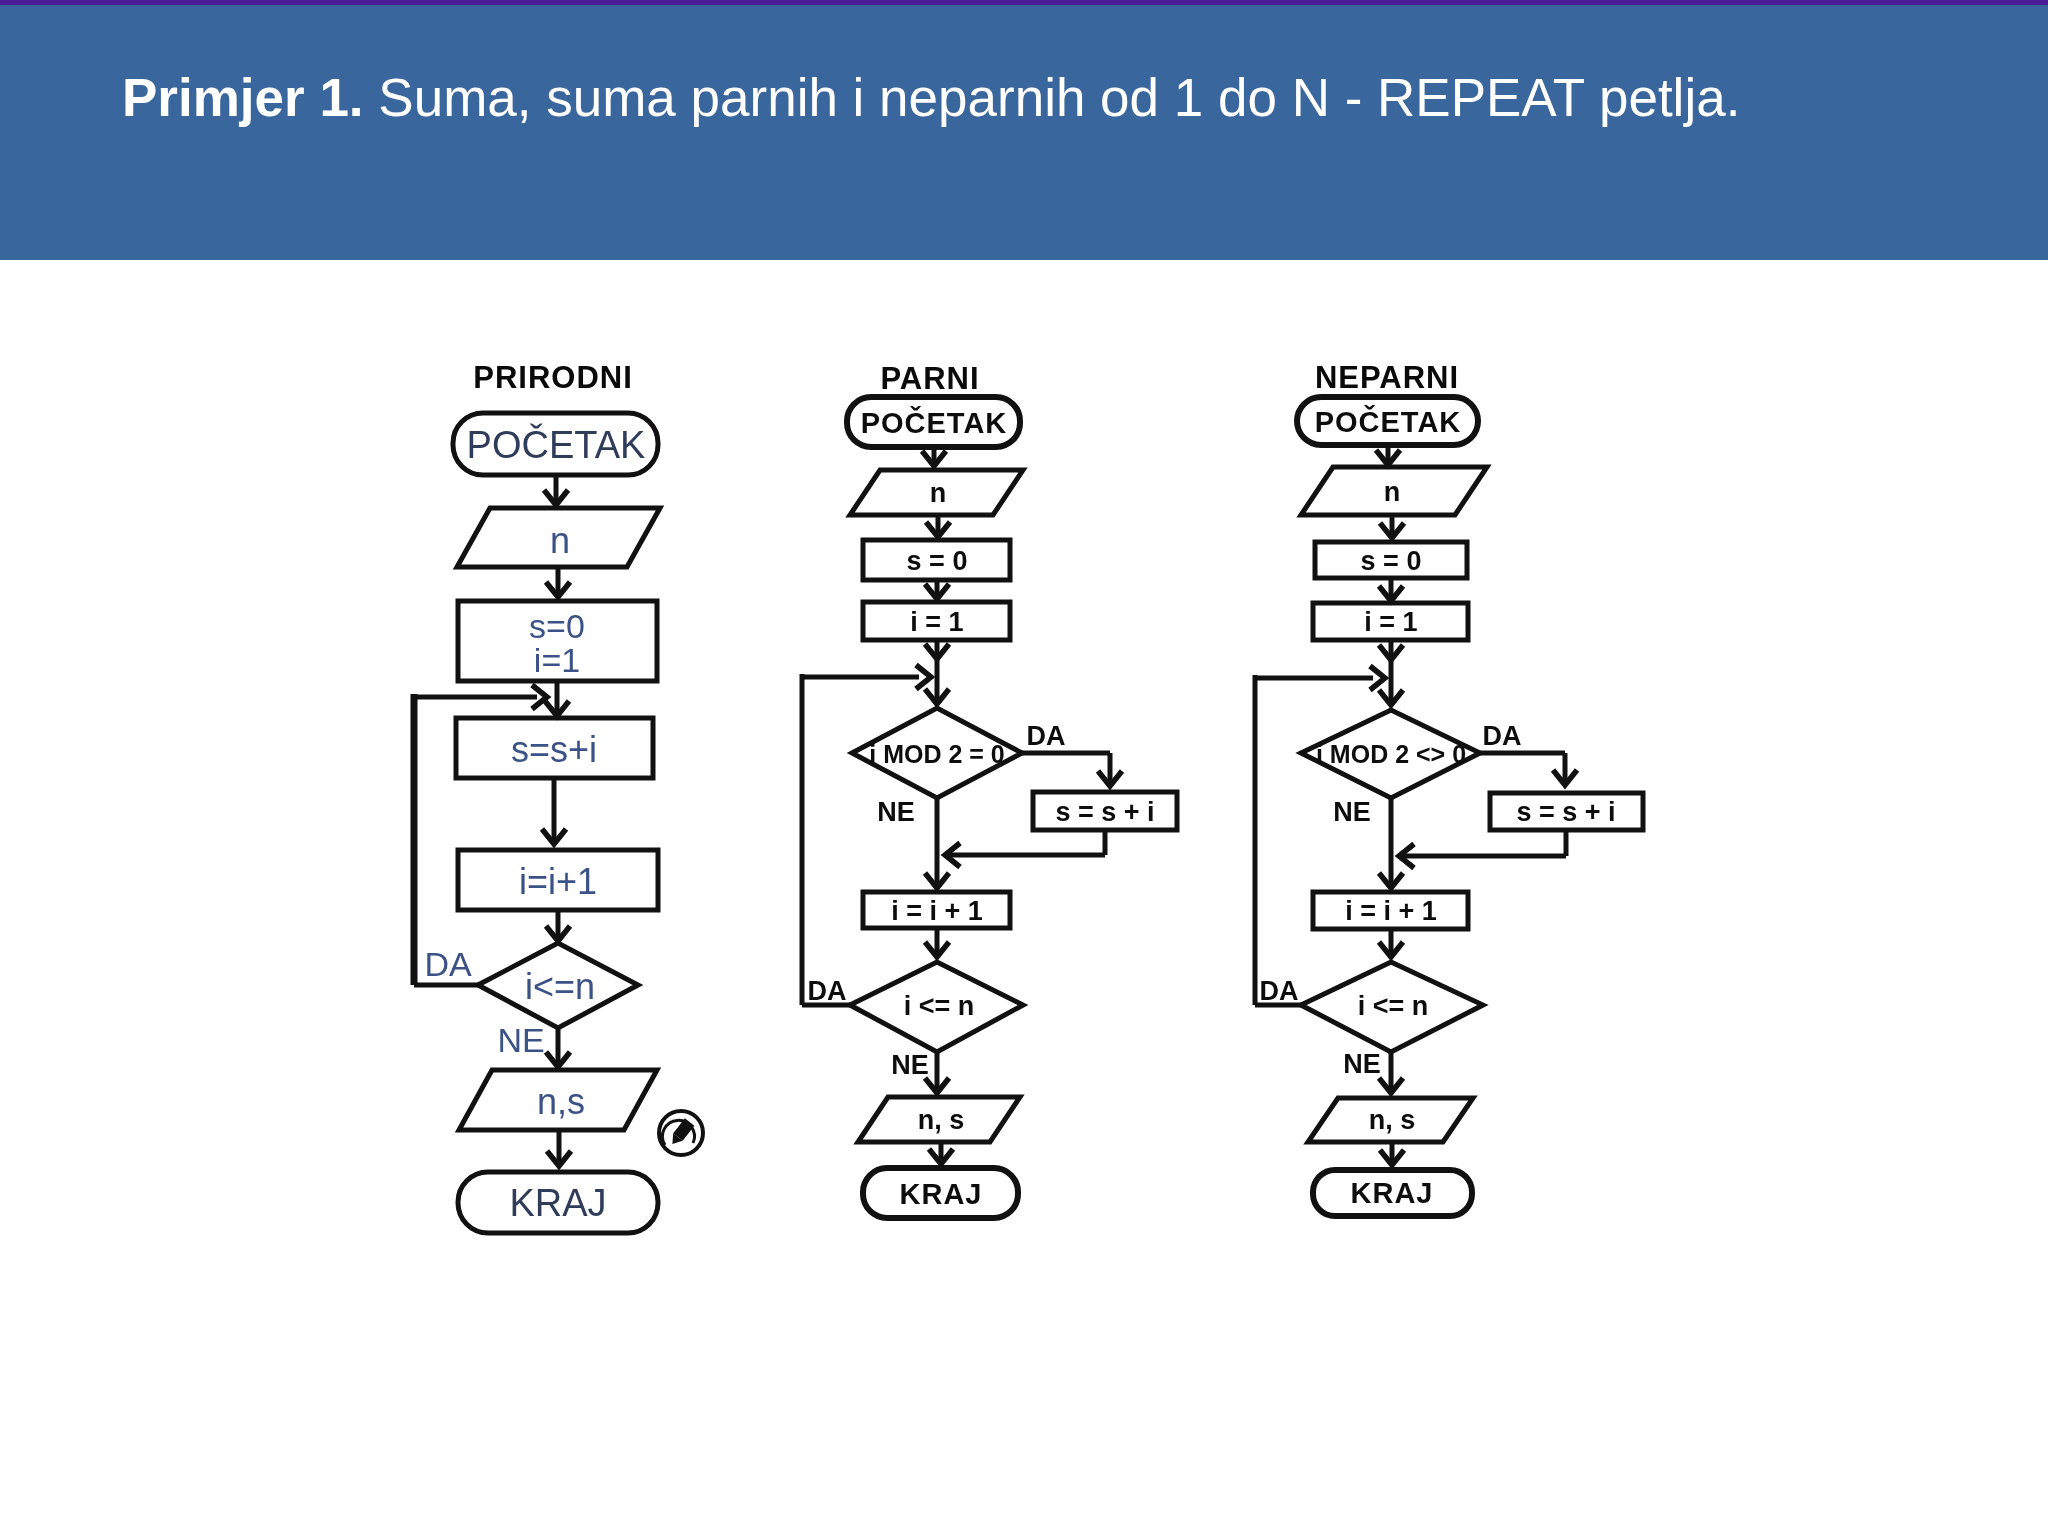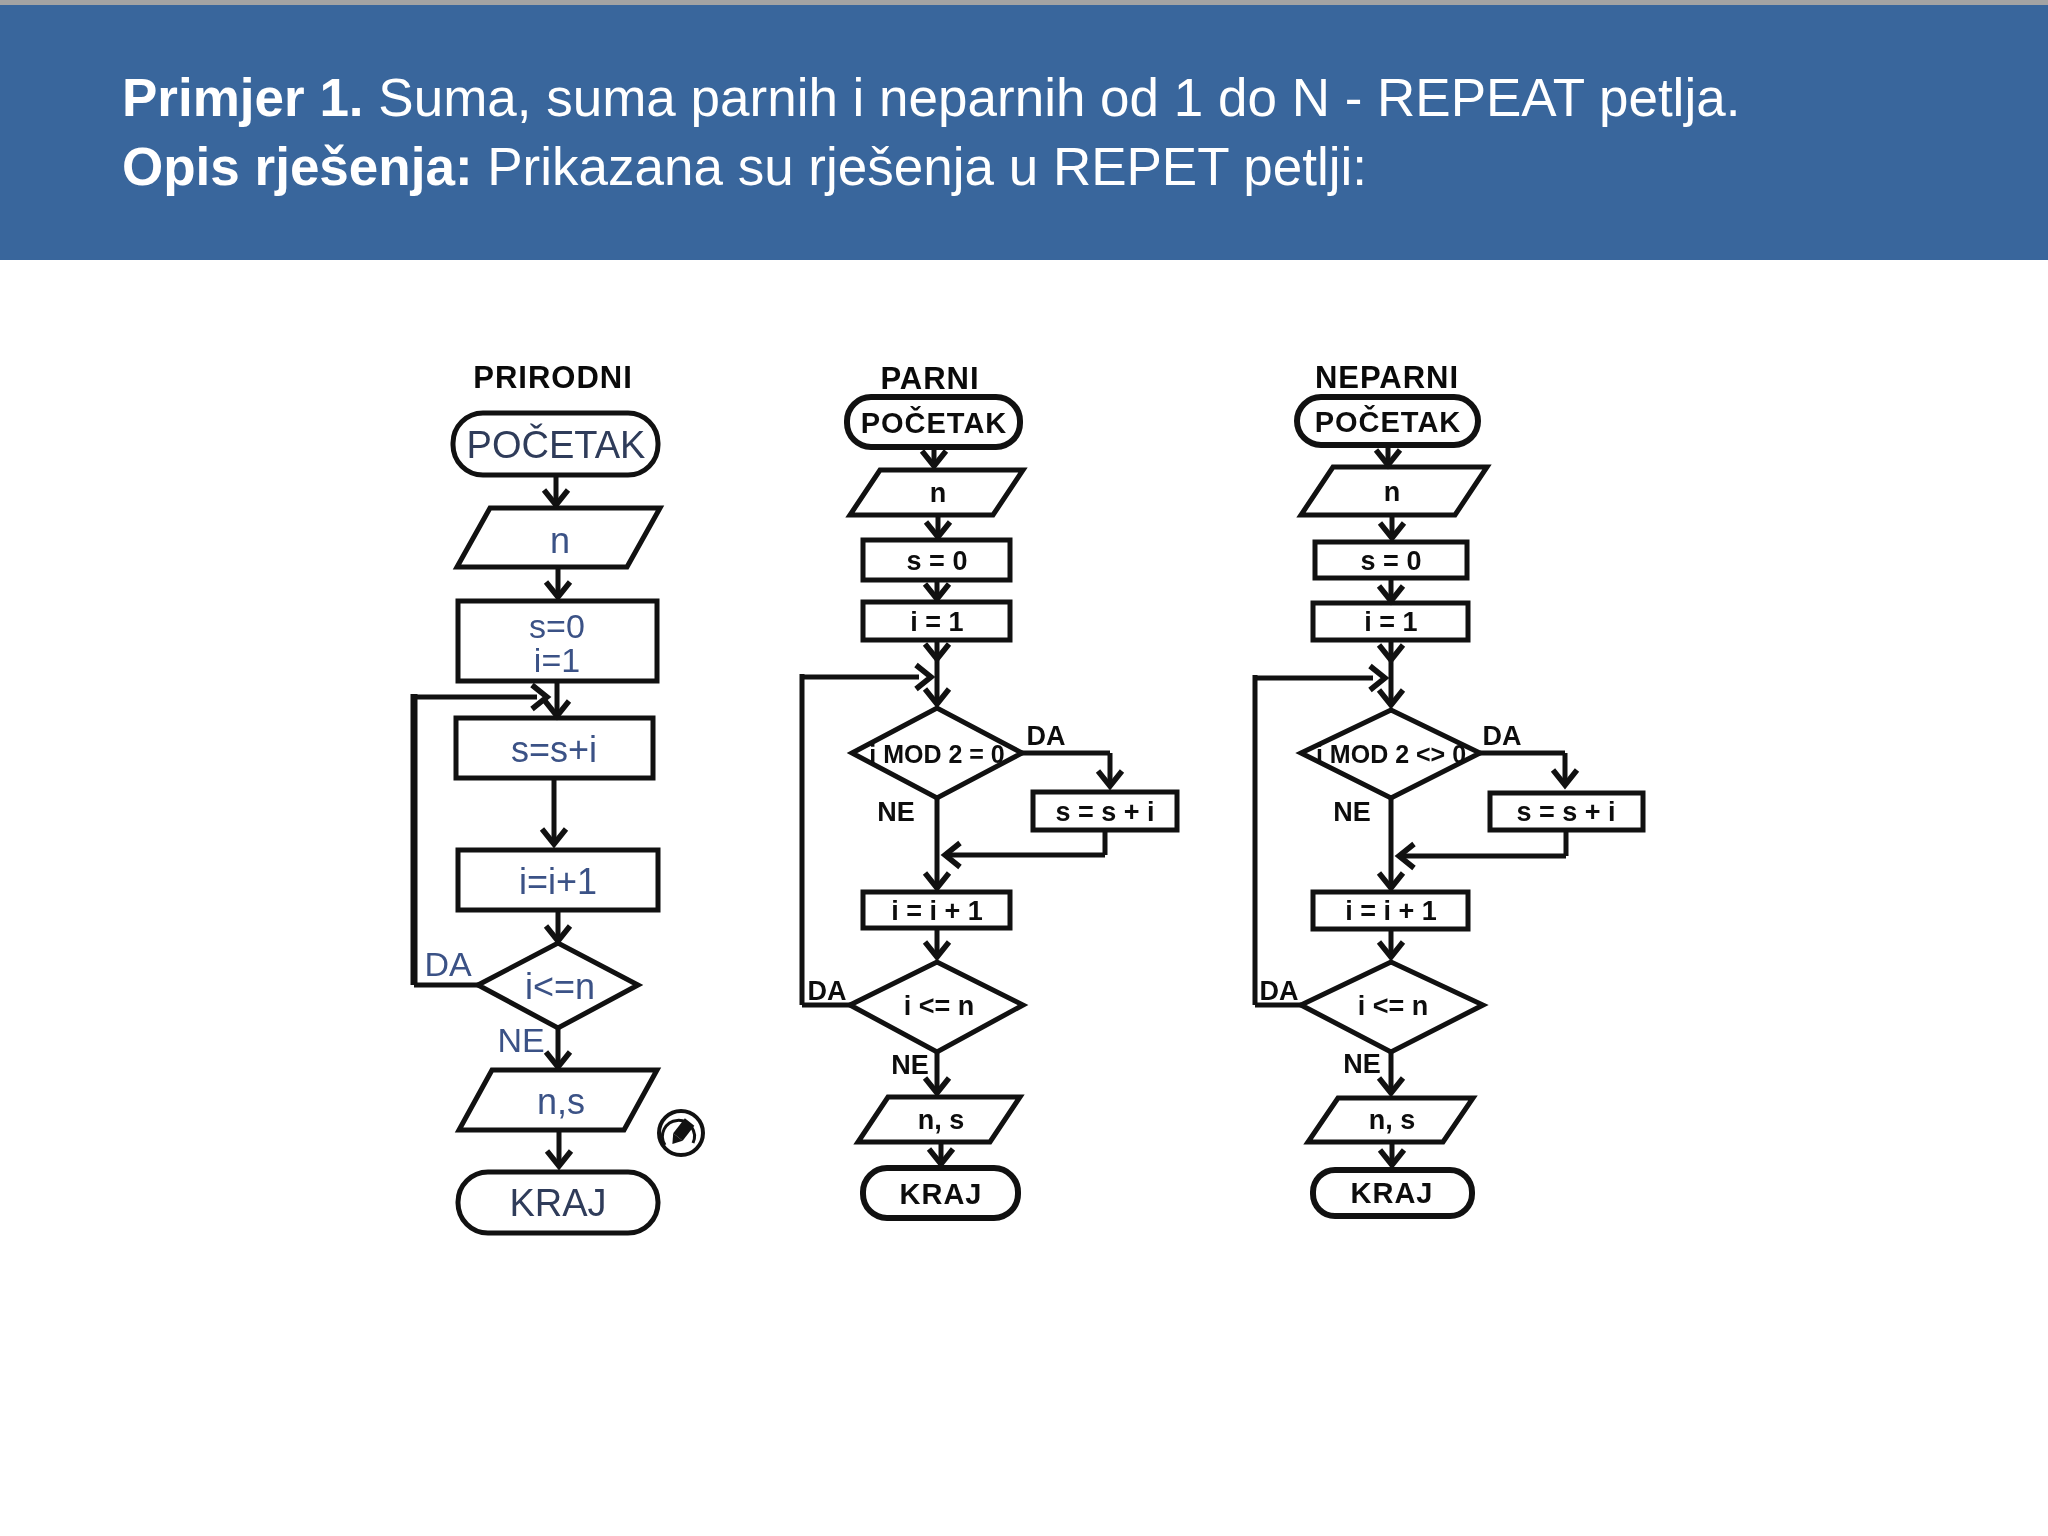--- a/index.html
+++ b/index.html
@@ -1,19 +1,19 @@
 <!DOCTYPE html>
 <html><head>
 <meta charset="utf-8">
 <style>
   html,body{margin:0;padding:0;background:#fff;}
   .stage{position:relative;width:2048px;height:1536px;background:#fff;overflow:hidden;
          font-family:"Liberation Sans",sans-serif;}
   .banner{position:absolute;left:0;top:0;width:2048px;height:260px;background:#39669c;
-          border-top:5px solid #a3a3a3;box-sizing:border-box;}
+          border-top:5px solid #4c1d95;box-sizing:border-box;}
   .banner-text{position:absolute;left:122px;top:58px;color:#ffffff;font-size:53px;
                line-height:69px;white-space:nowrap;}
   .bld{font-weight:bold;}
   .diagram-svg{position:absolute;left:0;top:0;}
   
   text{text-anchor:middle;dominant-baseline:central;font-family:"Liberation Sans",sans-serif;}
   .t-title{font-size:31px;font-weight:bold;fill:#0a0a0a;letter-spacing:1px;}
   .t-c1{fill:#3b5286;font-size:36px;}
   .t-c1-small{fill:#3b5286;font-size:34px;}
   .t-c1-start{fill:#2f3c5a;font-size:38px;}
@@ -27,21 +27,20 @@
   .chev{stroke:#111;stroke-width:5.5;fill:none;stroke-linejoin:miter;}
 </style>
 </head>
 <body>
 
 <div class="stage">
 
   <div class="banner">
     <div class="banner-text">
       <div><span class="bld">Primjer 1.</span><span> Suma, suma parnih i neparnih od 1 do N - REPEAT petlja.</span></div>
-      <div><span class="bld">Opis rješenja:</span><span> Prikazana su rješenja u REPET petlji:</span></div>
     </div>
   </div>
 
   <svg class="diagram-svg" width="2048" height="1536" viewBox="0 0 2048 1536">
 
     <g>
       <text class="t-title" x="553" y="377">PRIRODNI</text>
 
       <g class="chev">
         <line class="ln" x1="556" y1="475" x2="556" y2="501"></line>

